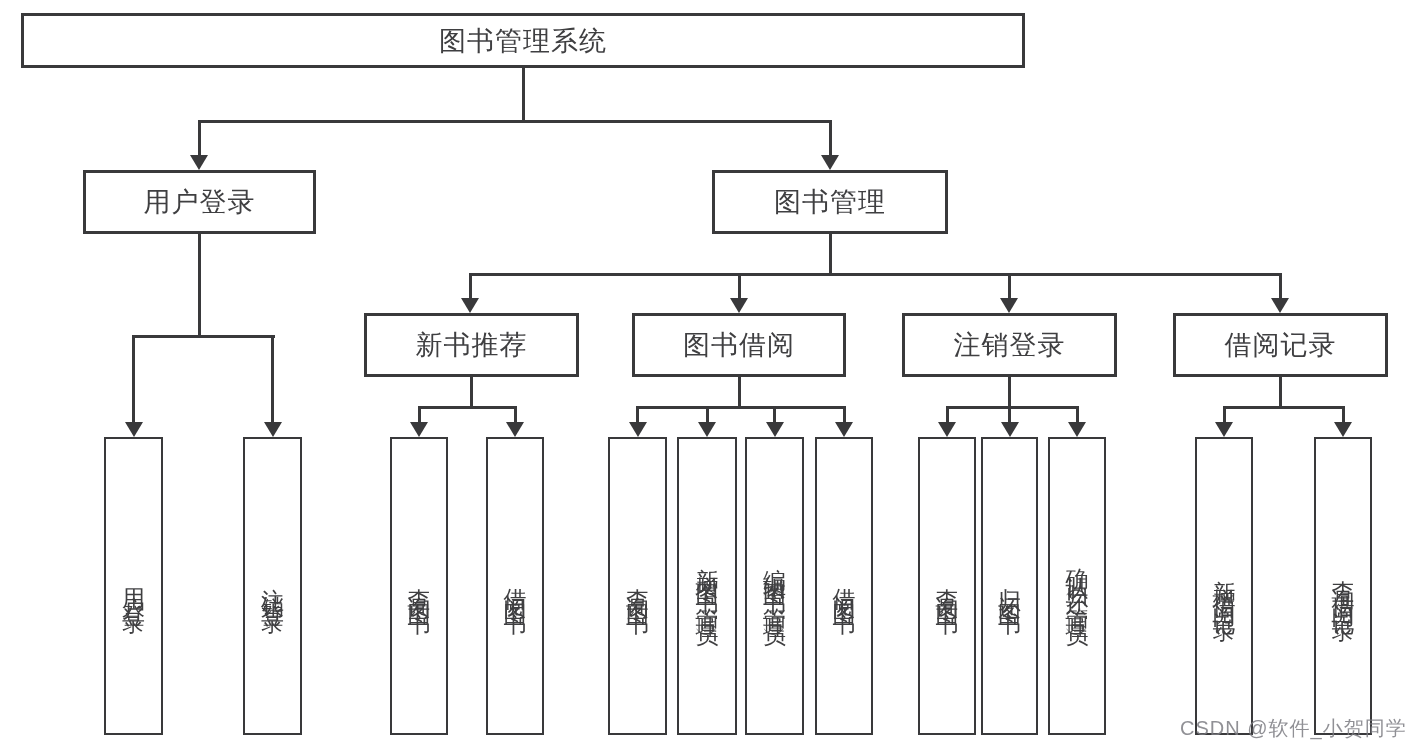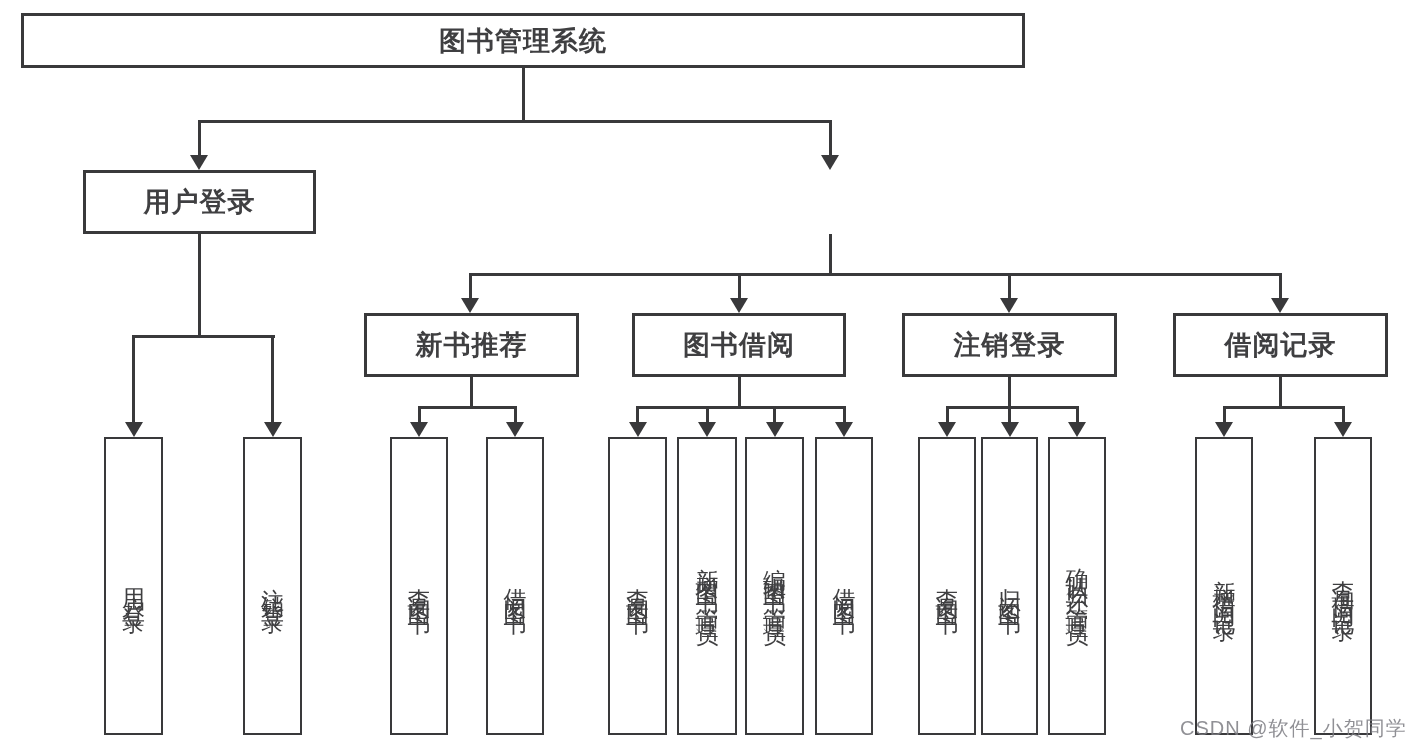--- a/index.html
+++ b/index.html
@@ -3,21 +3,21 @@
 <meta charset="utf-8">
 <style>
   html,body{margin:0;padding:0;background:#fff;}
   .canvas{
     position:relative;width:1405px;height:747px;background:#ffffff;overflow:hidden;
     font-family:"Liberation Sans","DejaVu Sans",sans-serif;color:#3f3f41;
   }
   .hbox{
     position:absolute;box-sizing:border-box;background:#ffffff;
     border:3px solid #39393b;display:flex;align-items:center;justify-content:center;
-    font-size:27px;letter-spacing:1px;white-space:nowrap;z-index:2;font-weight:bold;
+    font-size:27px;letter-spacing:1px;white-space:nowrap;z-index:2;
   }
   .vbox{
     position:absolute;box-sizing:border-box;background:#ffffff;
     border:2.5px solid #39393b;display:flex;align-items:center;justify-content:center;
     z-index:2;top:437px;height:298px;
   }
   .vbox span{
     writing-mode:vertical-rl;text-orientation:mixed;
     font-size:23px;line-height:1;letter-spacing:8px;white-space:nowrap;
   }
@@ -44,20 +44,23 @@
 
   <div class="vline" style="left:521.5px;top:68px;height:52px;"></div>
   <div class="hline" style="left:197.5px;top:120px;width:634px;"></div>
   <div class="vline" style="left:197.5px;top:120px;height:38px;"></div>
   <div class="arrow" style="left:190px;top:155px;"></div>
   <div class="vline" style="left:828.5px;top:120px;height:38px;"></div>
   <div class="arrow" style="left:821px;top:155px;"></div>
 
   <div class="hbox" style="left:83px;top:170px;width:233px;height:64px;">
     <span>用户登录</span>
+  </div>
+  <div class="hbox" style="left:712px;top:170px;width:236px;height:64px;">
+    <span>图书管理</span>
   </div>
 
   <div class="vline" style="left:197.5px;top:234px;height:101px;"></div>
   <div class="hline" style="left:131.5px;top:335px;width:143px;"></div>
   <div class="vline" style="left:132px;top:335px;height:89px;"></div>
   <div class="arrow" style="left:124.5px;top:422px;"></div>
   <div class="vline" style="left:271px;top:335px;height:89px;"></div>
   <div class="arrow" style="left:263.5px;top:422px;"></div>
 
   <div class="vline" style="left:828.5px;top:234px;height:39px;"></div>

